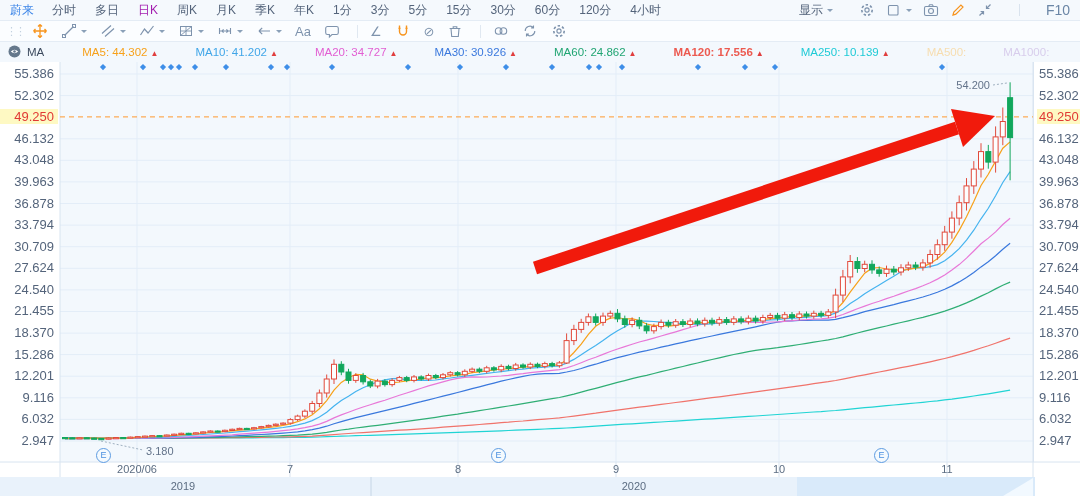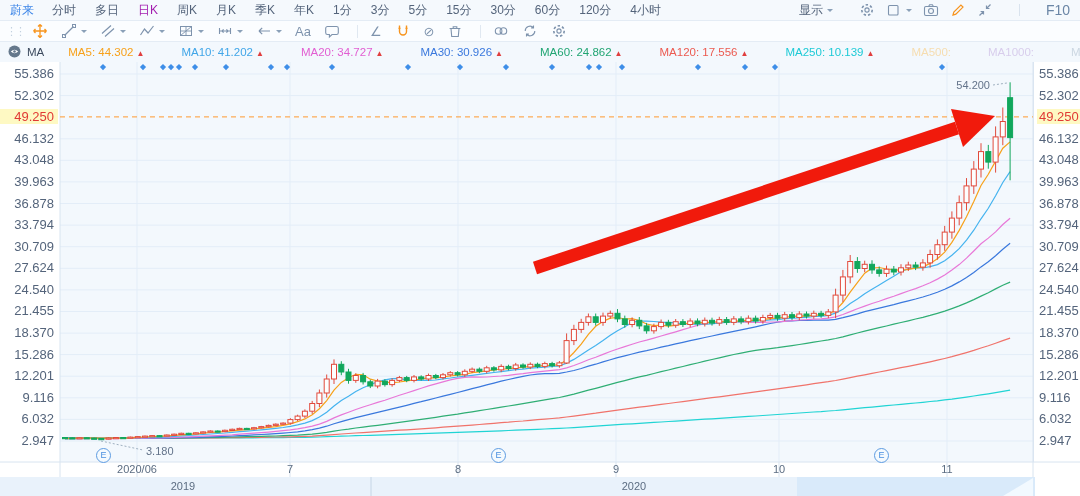--- a/index.html
+++ b/index.html
@@ -542,26 +542,26 @@
   <div class="ind-bar">
     <span class="ind-eye">
       <svg width="13" height="13" viewBox="0 0 13 13">
           <circle cx="6.5" cy="6.5" r="6" fill="#65788c"></circle>
           <path d="M2.8 6.5q3.7-3.6 7.4 0q-3.7 3.6-7.4 0Z" fill="#fff"></path>
           <circle cx="6.5" cy="6.5" r="1.3" fill="#65788c"></circle>
         </svg>
     </span>
     <span class="ind-ma">MA</span>
     <span id="ind-items" style="display:flex;align-items:center;">
-        <span class="ind-item" style="color: rgb(247, 161, 26);">MA5: 44.302<span class="tri">▲</span></span>
+        <span class="ind-item" style="color: rgb(247, 161, 26); margin-left: 14px;">MA5: 44.302<span class="tri">▲</span></span>
         <span class="ind-item" style="color: rgb(65, 166, 232);">MA10: 41.202<span class="tri">▲</span></span>
         <span class="ind-item" style="color: rgb(226, 94, 210);">MA20: 34.727<span class="tri">▲</span></span>
         <span class="ind-item" style="color: rgb(58, 120, 221);">MA30: 30.926<span class="tri">▲</span></span>
         <span class="ind-item" style="color: rgb(33, 165, 115);">MA60: 24.862<span class="tri">▲</span></span>
-        <span class="ind-item" style="color: rgb(236, 90, 80);">MA120: 17.556<span class="tri">▲</span></span>
+        <span class="ind-item" style="color: rgb(236, 90, 80); font-weight: bold;">MA120: 17.556<span class="tri">▲</span></span>
         <span class="ind-item" style="color: rgb(30, 202, 214);">MA250: 10.139<span class="tri">▲</span></span>
         <span class="ind-item" style="color: rgb(246, 221, 176);">MA500:</span>
         <span class="ind-item" style="color: rgb(216, 205, 236);">MA1000:</span>
         <span class="ind-item" style="color: rgb(204, 215, 226);">MA1:</span>
       </span>
 
   </div>
   <div id="axis-labels">
       <div class="axis-label l" style="top: 24px;">55.386</div>
       <div class="axis-label r" style="top: 24px;">55.386</div>

